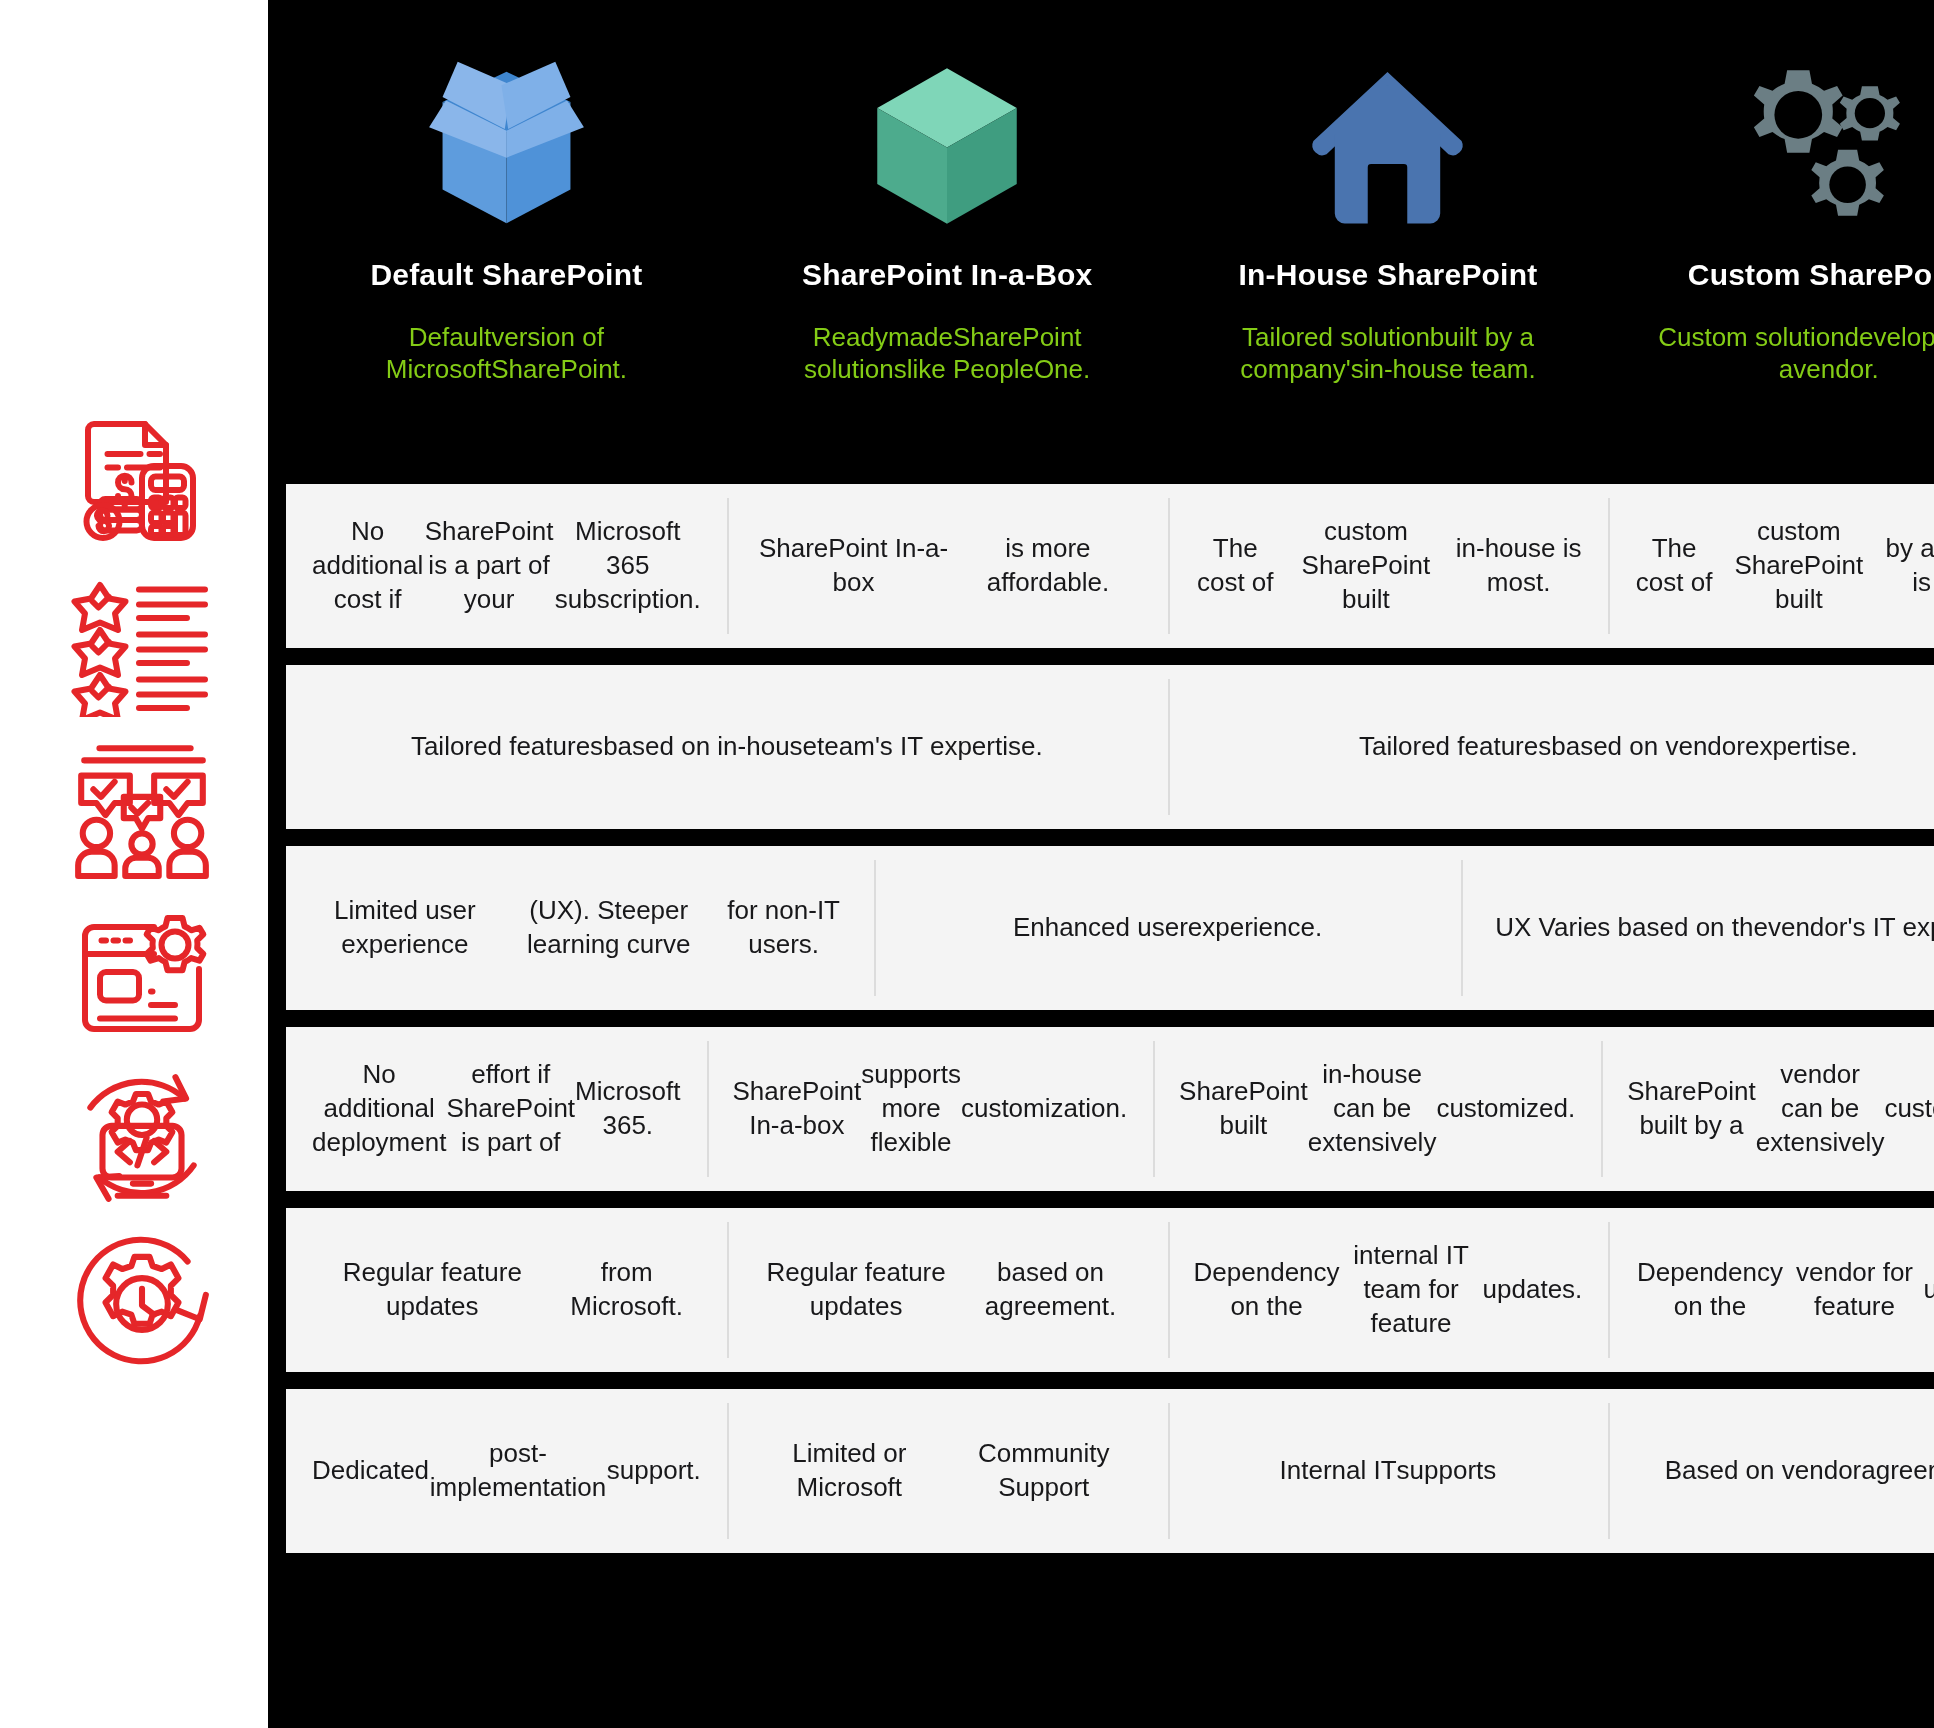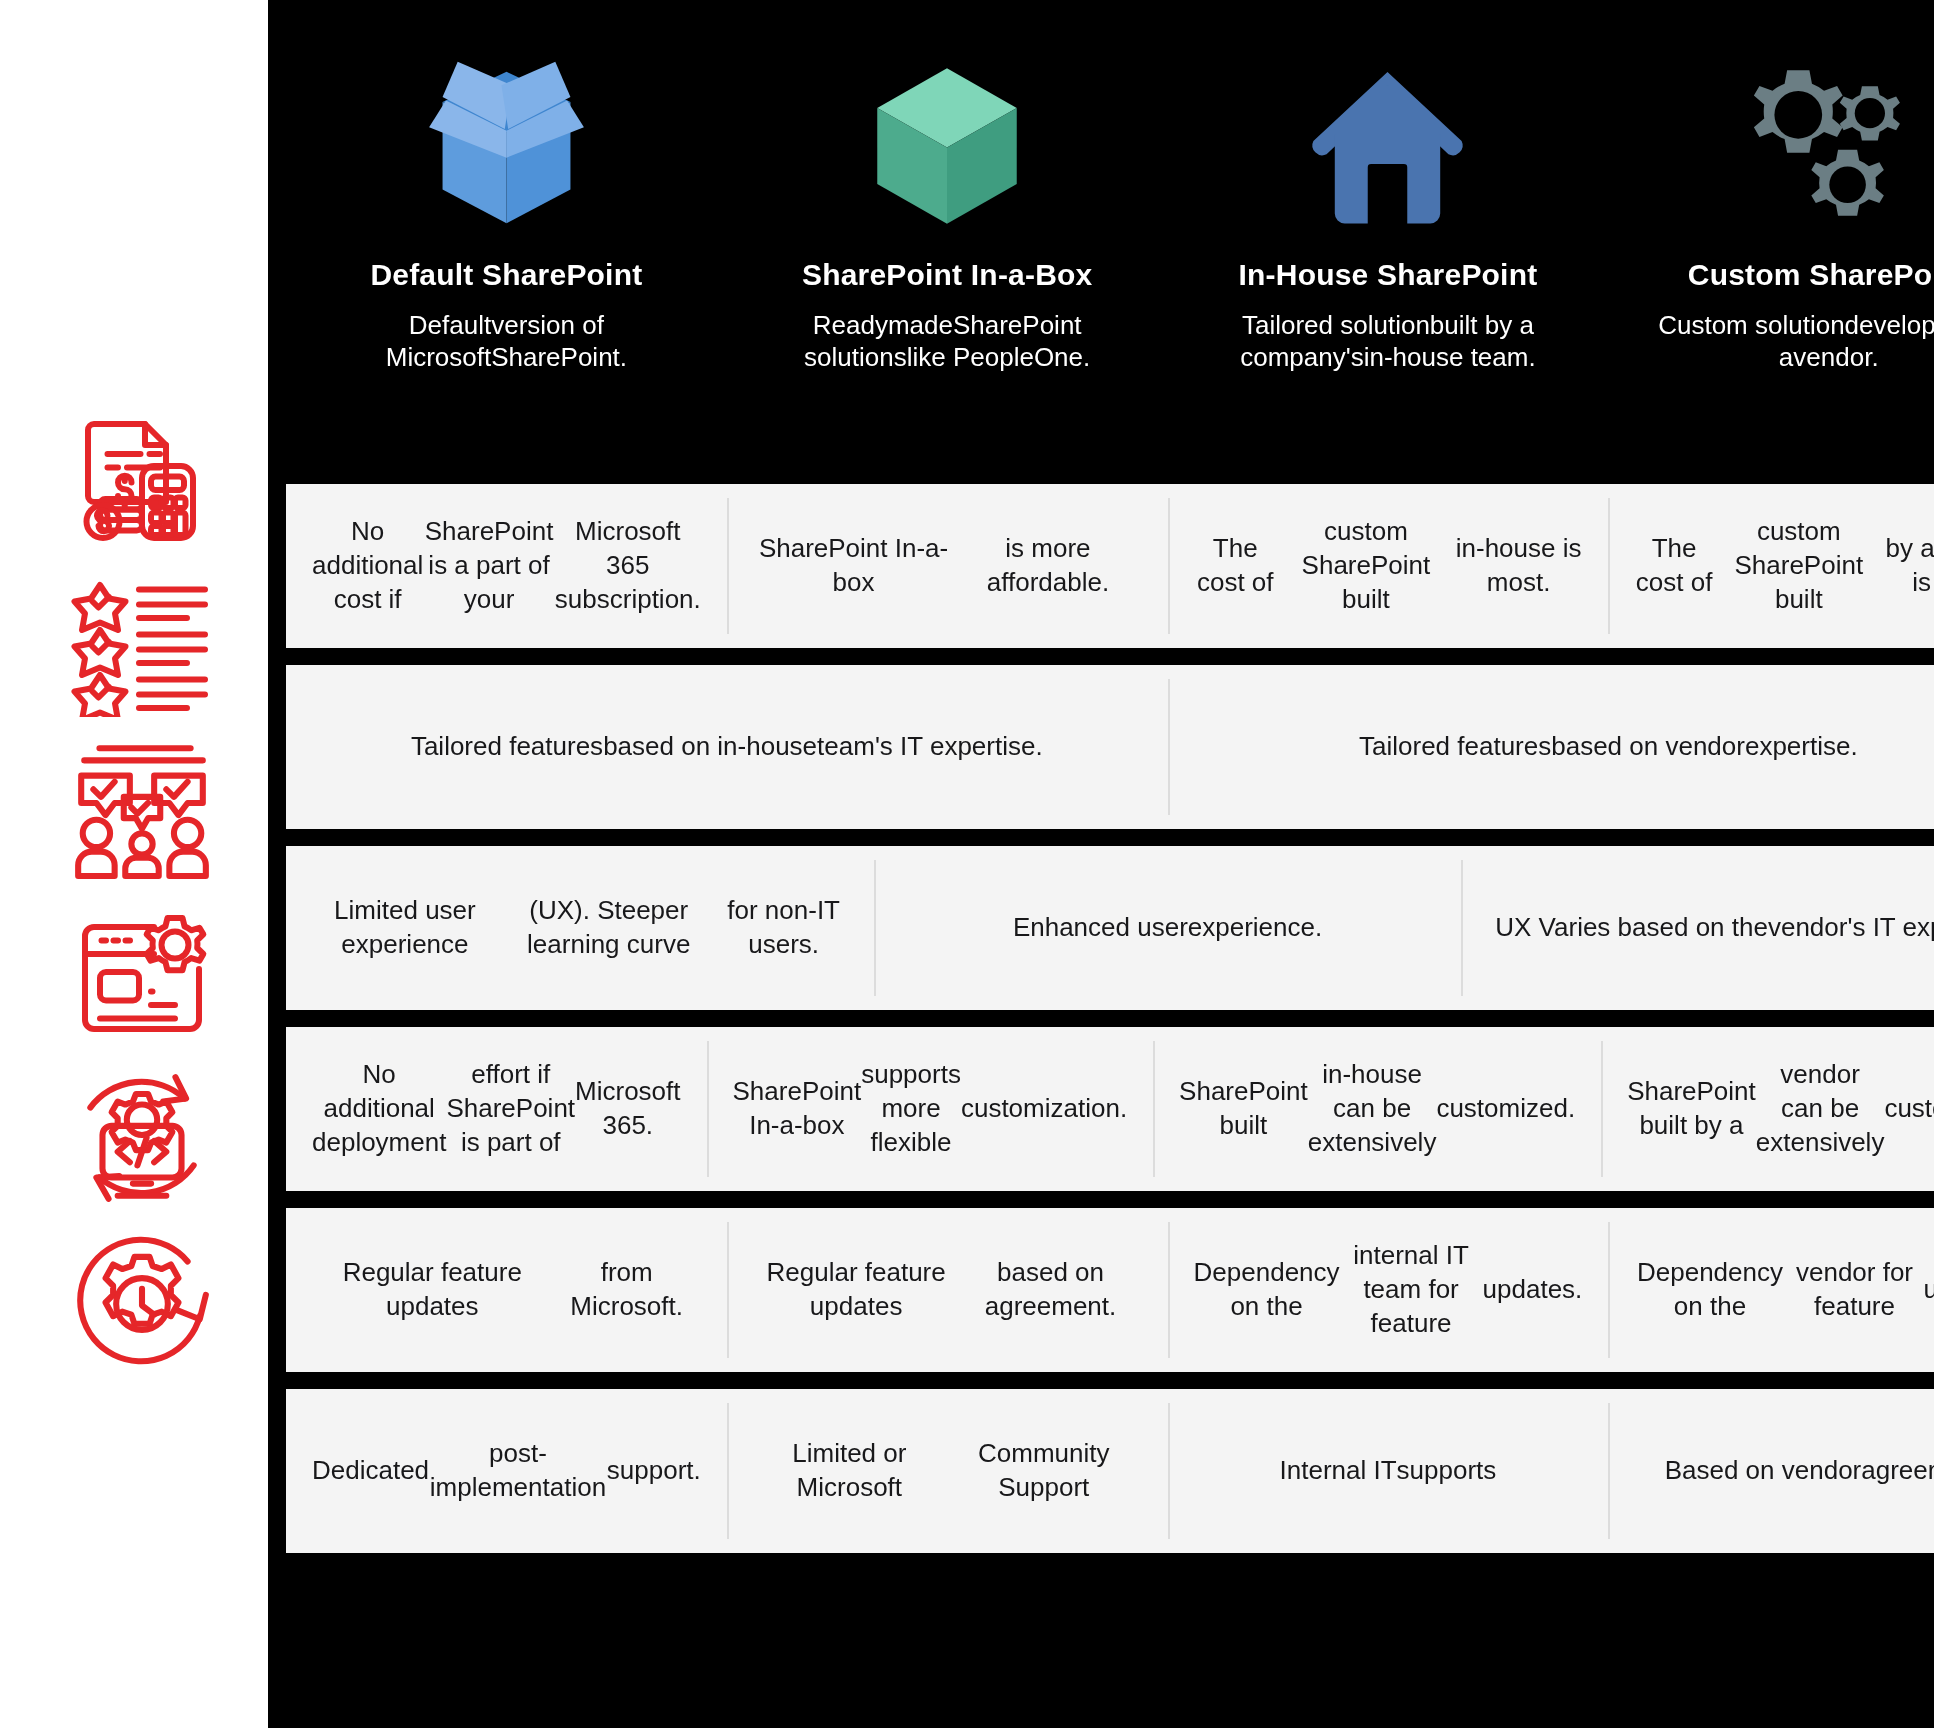--- a/index.html
+++ b/index.html
@@ -68,26 +68,26 @@
     display: flex;
     align-items: flex-end;
     justify-content: center;
     margin-bottom: 28px;
   }
   .th-title {
     color: #ffffff;
     font-size: 30px;
     font-weight: bold;
     letter-spacing: 0.2px;
-    margin-bottom: 18px;
+    margin-bottom: 30px;
     text-align: center;
     white-space: nowrap;
   }
   .th-sub {
-    color: #ffffff;
+    color: #84cc16;
     font-size: 26px;
     line-height: 1.22;
     text-align: center;
     font-weight: 400;
   }
 
   
   .rows {
     padding: 0 18px 22px 18px;
     box-sizing: border-box;

